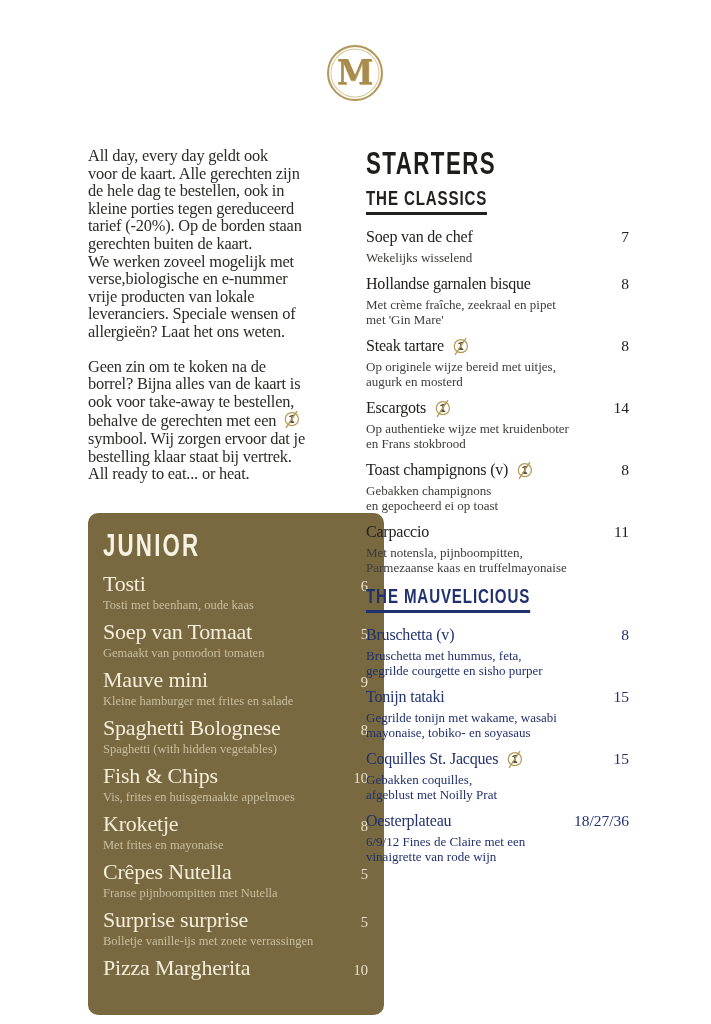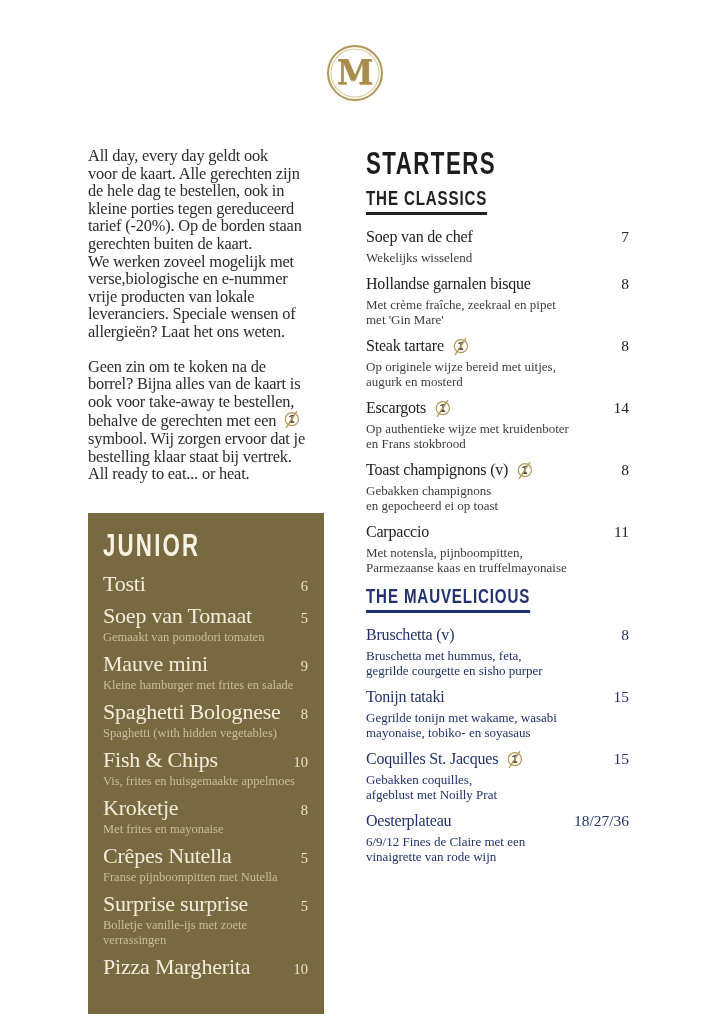--- a/index.html
+++ b/index.html
@@ -99,23 +99,24 @@
     margin-top:2px;
   }
   .menu-section{margin-bottom:8px;}
   .classics{color:#22211f;}
   .mauve{color:var(--navy);}
   .mauve .section-title{color:var(--navy);}
   .mauve .item-desc{color:var(--navy);}
   
   .junior-box{
     margin-top:30px;
-    width:236px;
+    width:296px;
     background:var(--olive);
     padding:16px 16px 18px 15px;
+    border-radius:10px;
   }
   .junior-box .item{margin-bottom:8px;}
   .junior-box .item-name{font-size:22px;line-height:22px;color:#f4edda;}
   .junior-box .item-price{font-size:14.5px;color:#e9e1c6;}
   .junior-box .item-desc{font-size:12.5px;line-height:15px;color:#c9bf9e;margin-top:1px;}
   .junior-box .item:last-child{margin-bottom:16px;}
   
   .takeaway-icon{
     display:inline-block;
     width:19px;height:19px;
@@ -164,20 +165,21 @@
 
       <div class="junior-box">
         <h2 class="heading junior-title">JUNIOR</h2>
         <div id="junior-items">
             <div class="item">
     <div class="item-row">
       <span class="item-name">Tosti</span>
 
       <span class="item-price">6</span>
     </div>
+    <div class="item-desc">Tosti met beenham, oude kaas</div>
   </div>
             <div class="item">
     <div class="item-row">
       <span class="item-name">Soep van Tomaat</span>
 
       <span class="item-price">5</span>
     </div>
     <div class="item-desc">Gemaakt van pomodori tomaten</div>
   </div>
             <div class="item">

